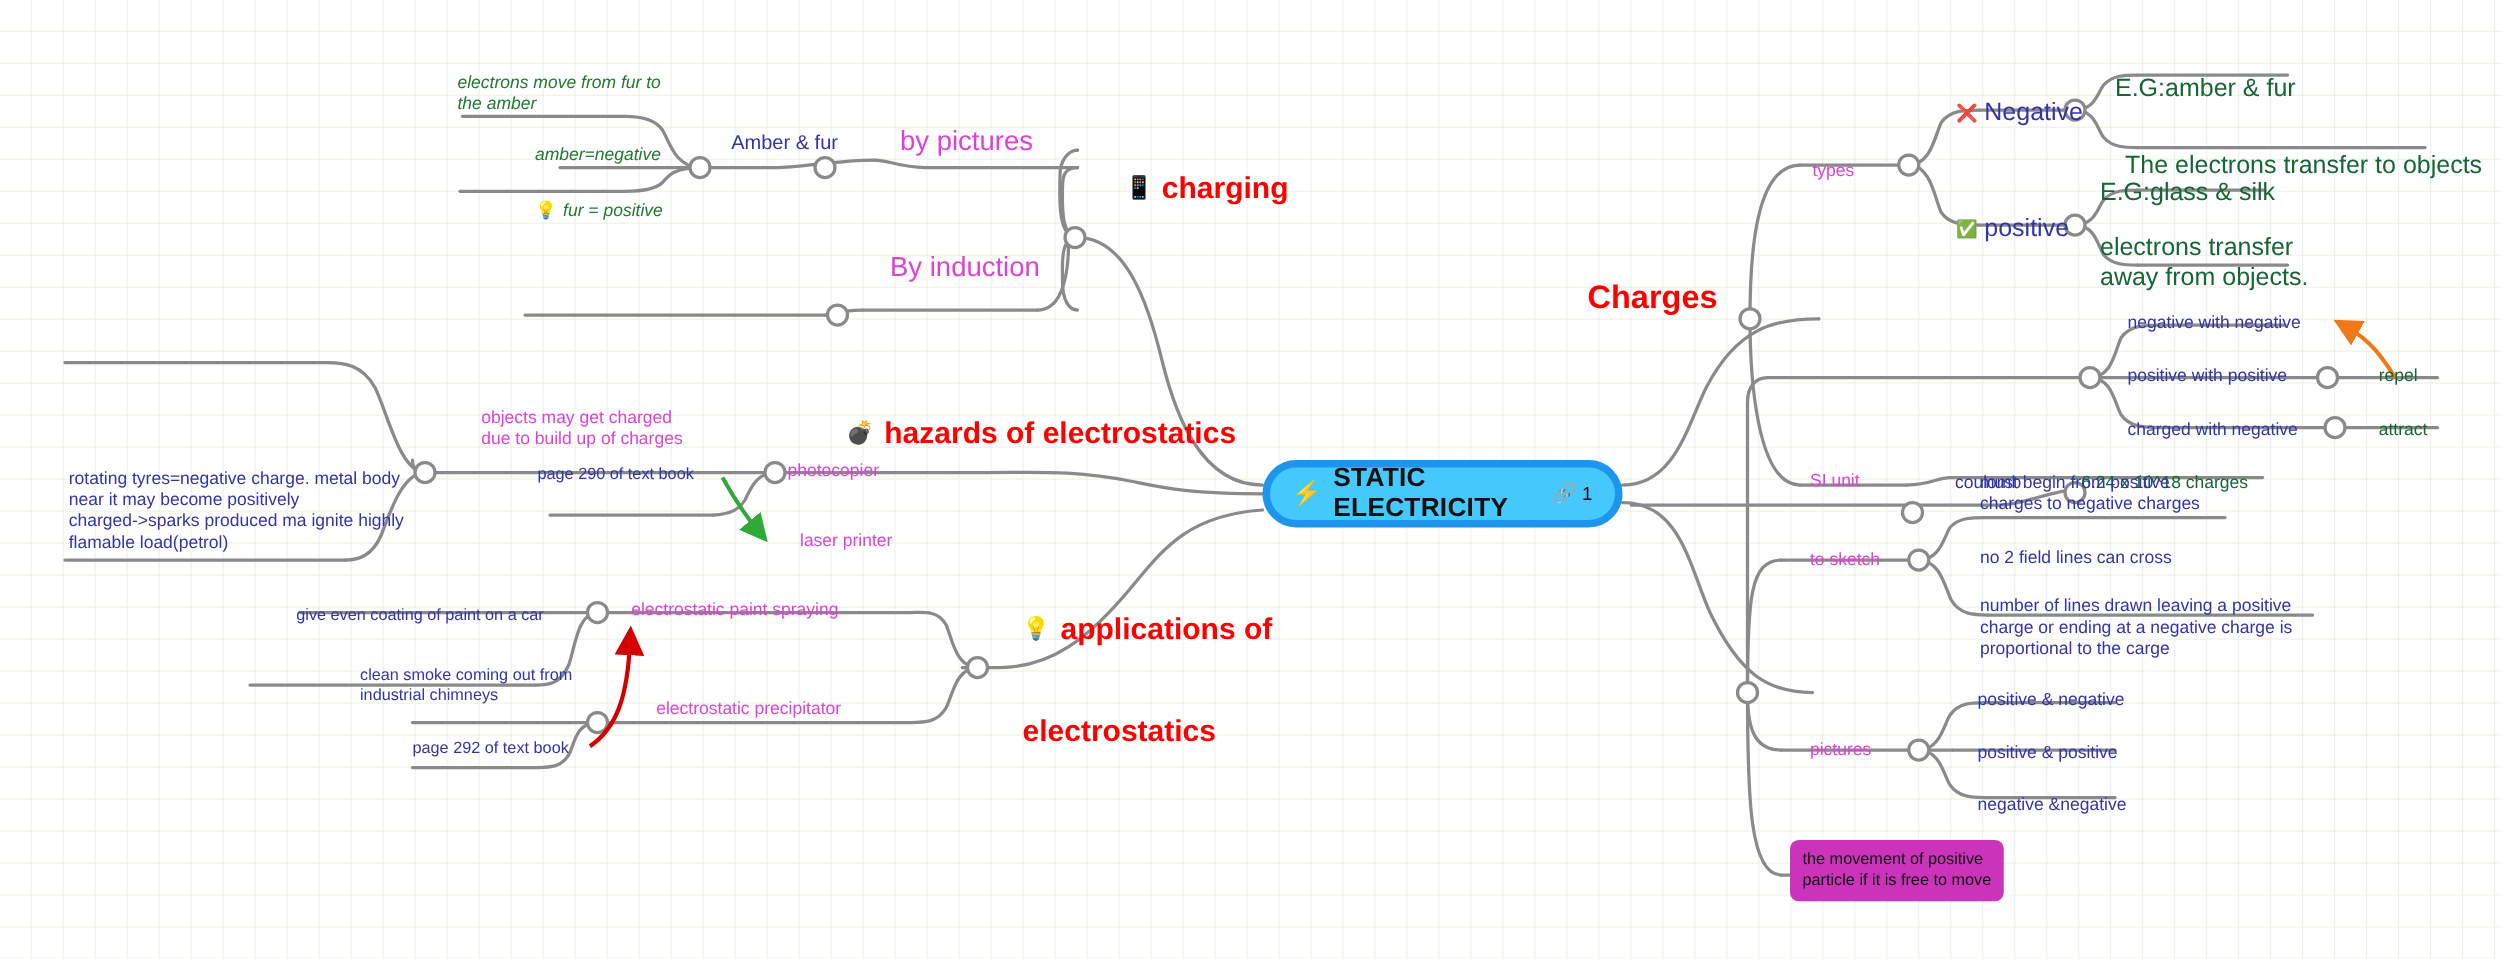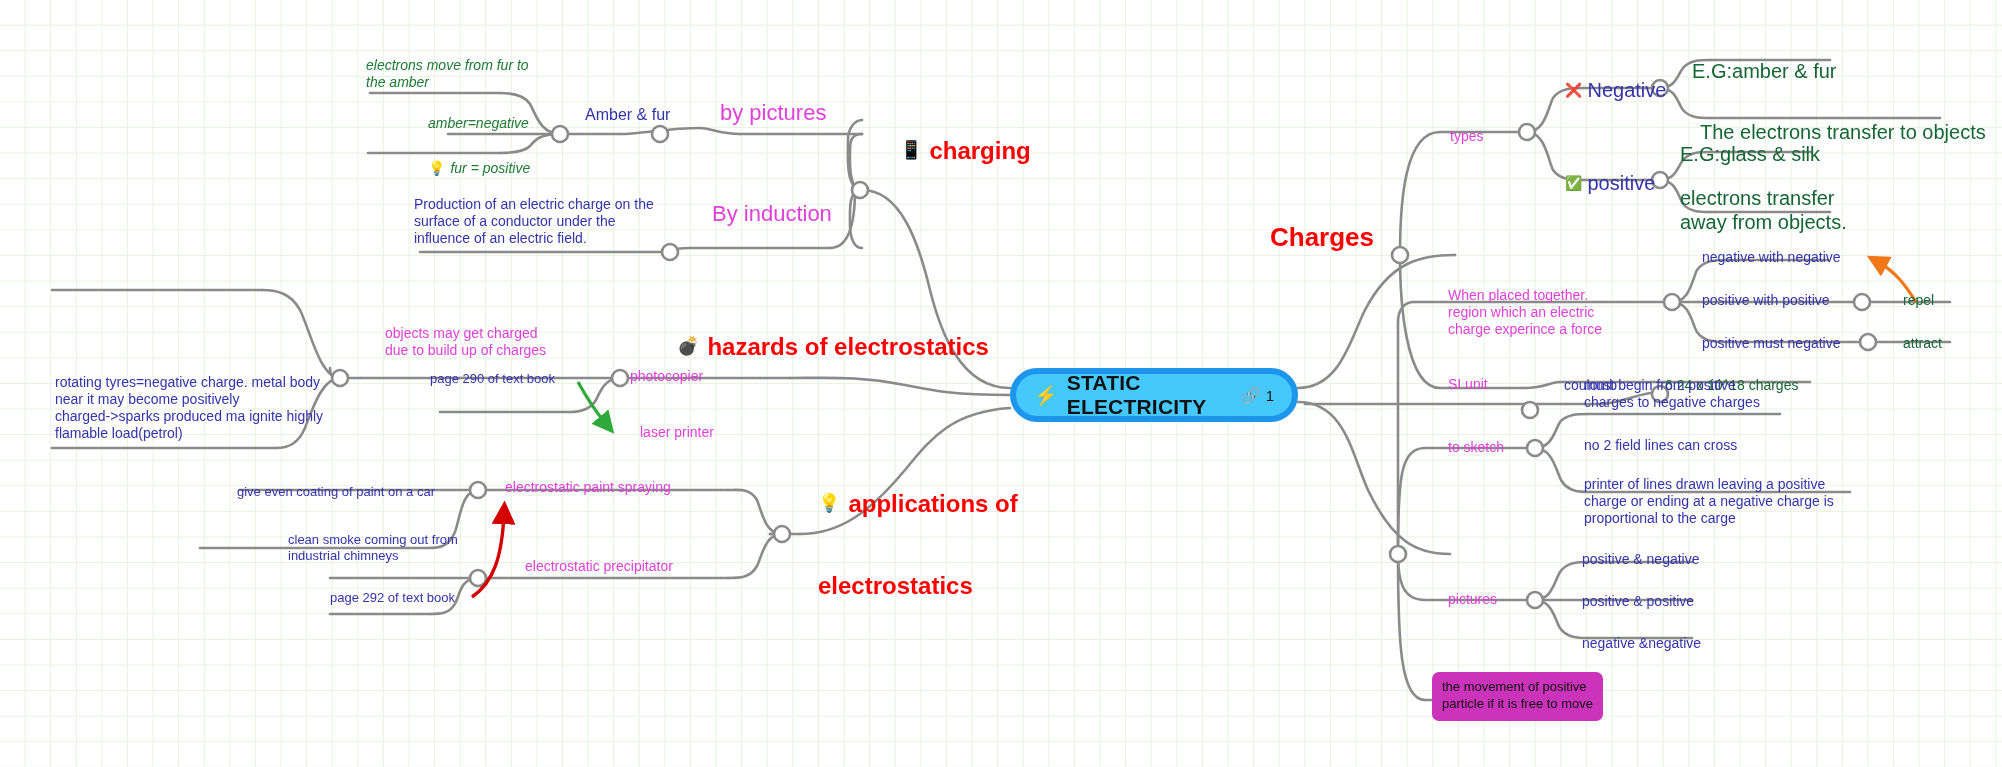--- a/index.html
+++ b/index.html
@@ -301,23 +301,20 @@
   <div class="lbl t-pink sz-22" style="left:720px; top:100px;">by pictures</div>
   <div class="lbl t-pink sz-22" style="left:712px; top:201px;">By induction</div>
   <div class="lbl t-blue sz-16" style="left:585px; top:105px;">Amber &amp; fur</div>
   <div class="lbl t-green sz-14" style="left:366px; top:57px;">electrons move from fur to
 the amber</div>
   <div class="lbl t-green sz-14" style="left:428px; top:115px;">amber=negative</div>
   <div class="lbl" style="left:428px; top:160px; display:flex; align-items:center; gap:5px;">
     <span class="emoji-sm">💡</span>
     <span class="t-green sz-14">fur = positive</span>
   </div>
-  <div class="lbl t-blue sz-14" style="left:414px; top:196px;">Production of an electric charge on the
-surface of a conductor under the
-influence of an electric field.</div>
 
   <div class="lbl t-pink sz-18" style="left:385px; top:325px;">objects may get charged
 due to build up of charges</div>
   <div class="lbl t-blue sz-13" style="left:430px; top:371px;">page 290 of text book</div>
   <div class="lbl t-blue sz-14" style="left:55px; top:374px;">rotating tyres=negative charge. metal body
 near it may become positively
 charged-&gt;sparks produced ma ignite highly
 flamable load(petrol)</div>
   <div class="lbl t-pink sz-18" style="left:630px; top:368px;">photocopier</div>
   <div class="lbl t-pink sz-18" style="left:640px; top:424px;">laser printer</div>
@@ -341,34 +338,31 @@
   <div class="lbl t-darkgreen sz-15" style="left:1692px; top:59px;">E.G:amber &amp; fur</div>
   <div class="lbl t-darkgreen sz-15" style="left:1700px; top:100px;margin-top:20px;">The electrons transfer to objects</div>
   <div class="lbl t-darkgreen sz-15" style="left:1680px; top:142px;">E.G:glass &amp; silk</div>
   <div class="lbl t-darkgreen sz-15" style="left:1680px; top:186px;">electrons transfer
 away from objects.</div>
 
   <div class="lbl t-pink sz-18" style="left:1448px; top:376px;">SI unit</div>
   <div class="lbl t-blue sz-14" style="left:1564px; top:377px;">coulomb</div>
   <div class="lbl t-darkgreen sz-14" style="left:1665px; top:377px;">6.24 x 10^18 charges</div>
 
-  <div class="lbl t-pink sz-18" style="left:1448px; top:287px;">When placed together.
-region which an electric
-charge experince a force</div>
   <div class="lbl t-blue sz-14" style="left:1702px; top:249px;">negative with negative</div>
   <div class="lbl t-blue sz-14" style="left:1702px; top:292px;">positive with positive</div>
-  <div class="lbl t-blue sz-14" style="left:1702px; top:335px;">positive must negative</div>
+  <div class="lbl t-blue sz-14" style="left:1702px; top:335px;">charged with negative</div>
   <div class="lbl t-darkgreen sz-14" style="left:1903px; top:292px;">repel</div>
   <div class="lbl t-darkgreen sz-14" style="left:1903px; top:335px;">attract</div>
 
   <div class="lbl t-pink sz-18" style="left:1448px; top:439px;">to sketch</div>
   <div class="lbl t-blue sz-14" style="left:1584px; top:377px;">must begin from positive
 charges to negative charges</div>
   <div class="lbl t-blue sz-14" style="left:1584px; top:437px;">no 2 field lines can cross</div>
-  <div class="lbl t-blue sz-14" style="left:1584px; top:476px;">printer of lines drawn leaving a positive
+  <div class="lbl t-blue sz-14" style="left:1584px; top:476px;">number of lines drawn leaving a positive
 charge or ending at a negative charge is
 proportional to the carge</div>
 
   <div class="lbl t-pink sz-18" style="left:1448px; top:591px;">pictures</div>
   <div class="lbl t-blue sz-14" style="left:1582px; top:551px;">positive &amp; negative</div>
   <div class="lbl t-blue sz-14" style="left:1582px; top:593px;">positive &amp; positive</div>
   <div class="lbl t-blue sz-14" style="left:1582px; top:635px;">negative &amp;negative</div>
 
   <div class="hl-magenta" style="left:1432px; top:672px;">the movement of positive
 particle if it is free to move</div>

